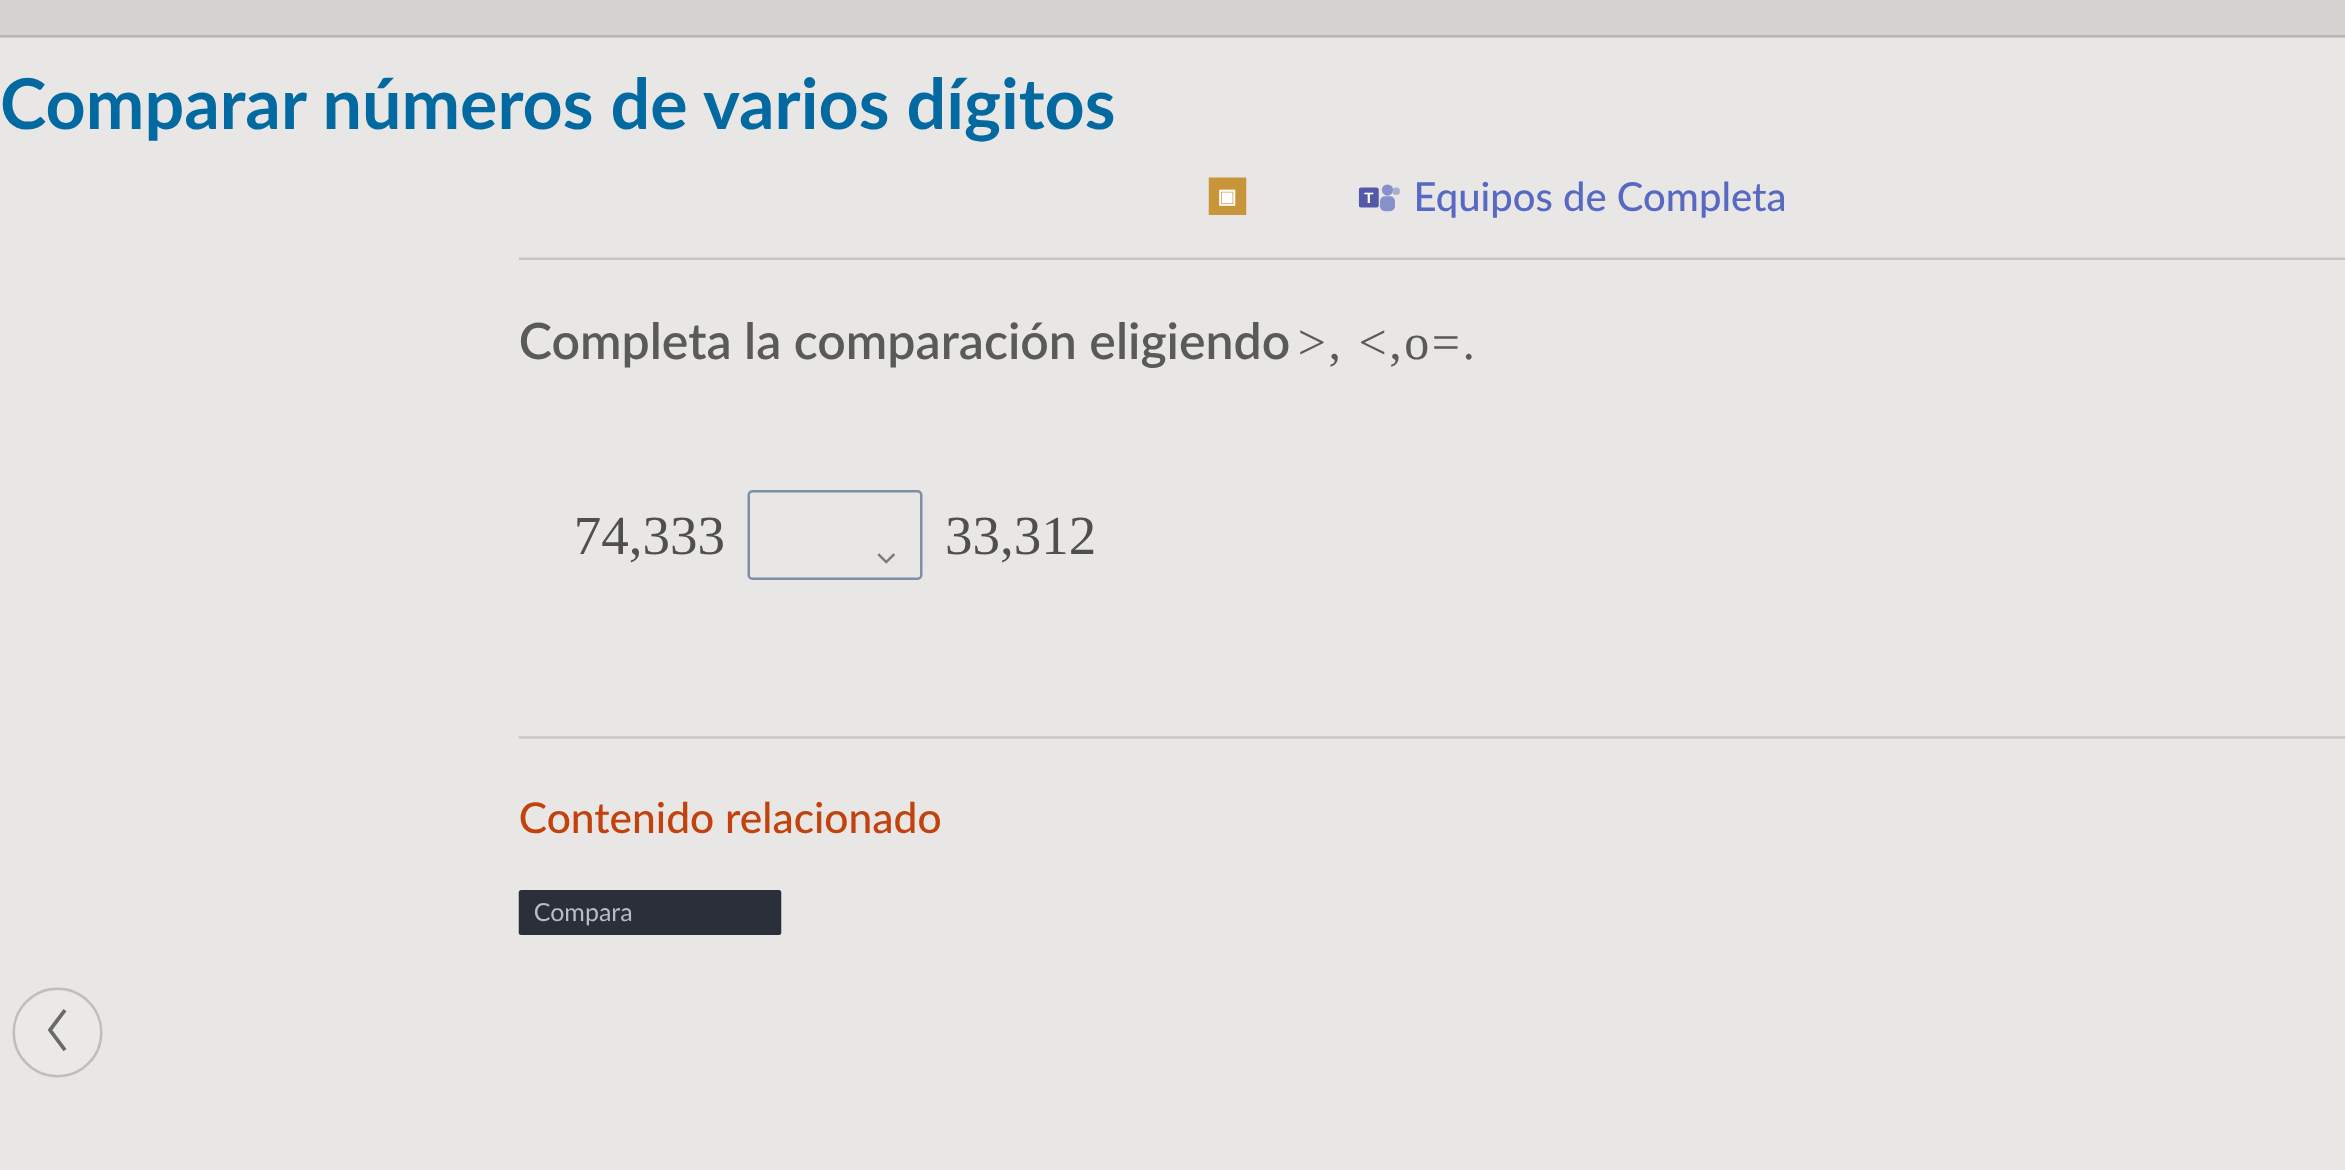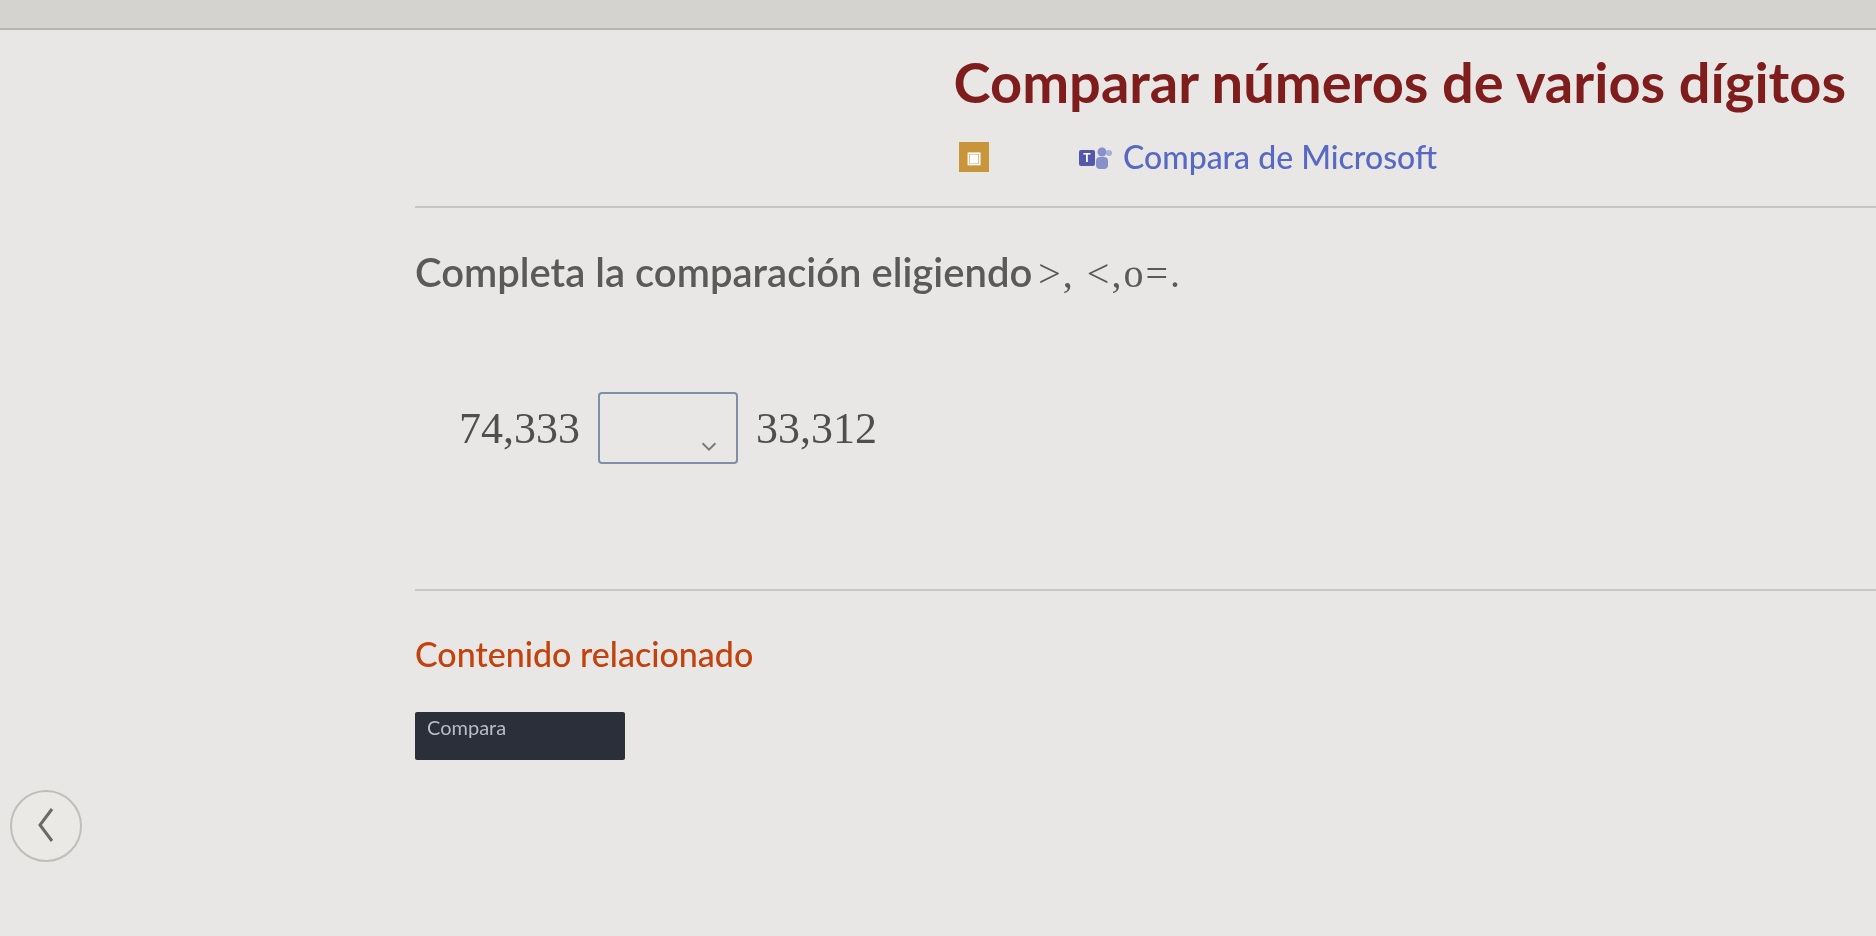--- a/index.html
+++ b/index.html
@@ -12,22 +12,21 @@
       color: #4a4a4a;
     }
     .top-edge {
       height: 30px;
       background: #d5d3d0;
       border-bottom: 2px solid #b8b6b3;
     }
     .page-title {
       font-size: 56px;
       font-weight: 700;
-      color: #7f1d1d;
-      text-align: right;
+      color: #0369a1;
       padding: 18px 30px 10px 0;
     }
     .share-row {
       display: flex;
       justify-content: center;
       gap: 90px;
       padding: 12px 0 30px 520px;
     }
     .share-link {
       display: flex;
@@ -120,27 +119,27 @@
       padding: 42px 0 0 415px;
     }
     .related-row {
       display: flex;
       align-items: center;
       gap: 70px;
       padding: 38px 0 0 415px;
     }
     .thumb {
       width: 210px;
-      height: 48px;
+      height: 36px;
       background: #2b2f3a;
       color: #b8bcc7;
       font-size: 20px;
       display: flex;
       align-items: flex-end;
-      padding: 0 0 21px 12px;
+      padding: 0 0 6px 12px;
       border-radius: 2px;
     }
     .related-title {
       font-size: 36px;
       color: #585854;
       font-weight: 600;
     }
     .back-arrow {
       position: absolute;
       left: 10px;
@@ -171,21 +170,21 @@
   <div class="share-link">
     <span class="teams-icon">
       <svg viewBox="0 0 34 30">
         <rect x="0" y="6" width="16" height="16" rx="2" fill="#5558aa"></rect>
         <text x="8" y="18" font-size="12" fill="#fff" text-anchor="middle" font-family="Arial" font-weight="bold">T</text>
         <circle cx="23" cy="8" r="4.5" fill="#8890cc"></circle>
         <rect x="17" y="13" width="12" height="12" rx="4" fill="#8890cc"></rect>
         <circle cx="30" cy="9" r="3" fill="#a8aed8"></circle>
       </svg>
     </span>
-    <span>Compara de Microsoft</span>
+    <span>Equipos de Completa</span>
   </div>
 </div>
 
 <hr class="divider">
 
 <div class="question-area">
   <div class="prompt-line">
     <span>Completa la comparación eligiendo</span>
     <span class="math-symbols">&gt;, &lt;,o=.</span>
   </div>

